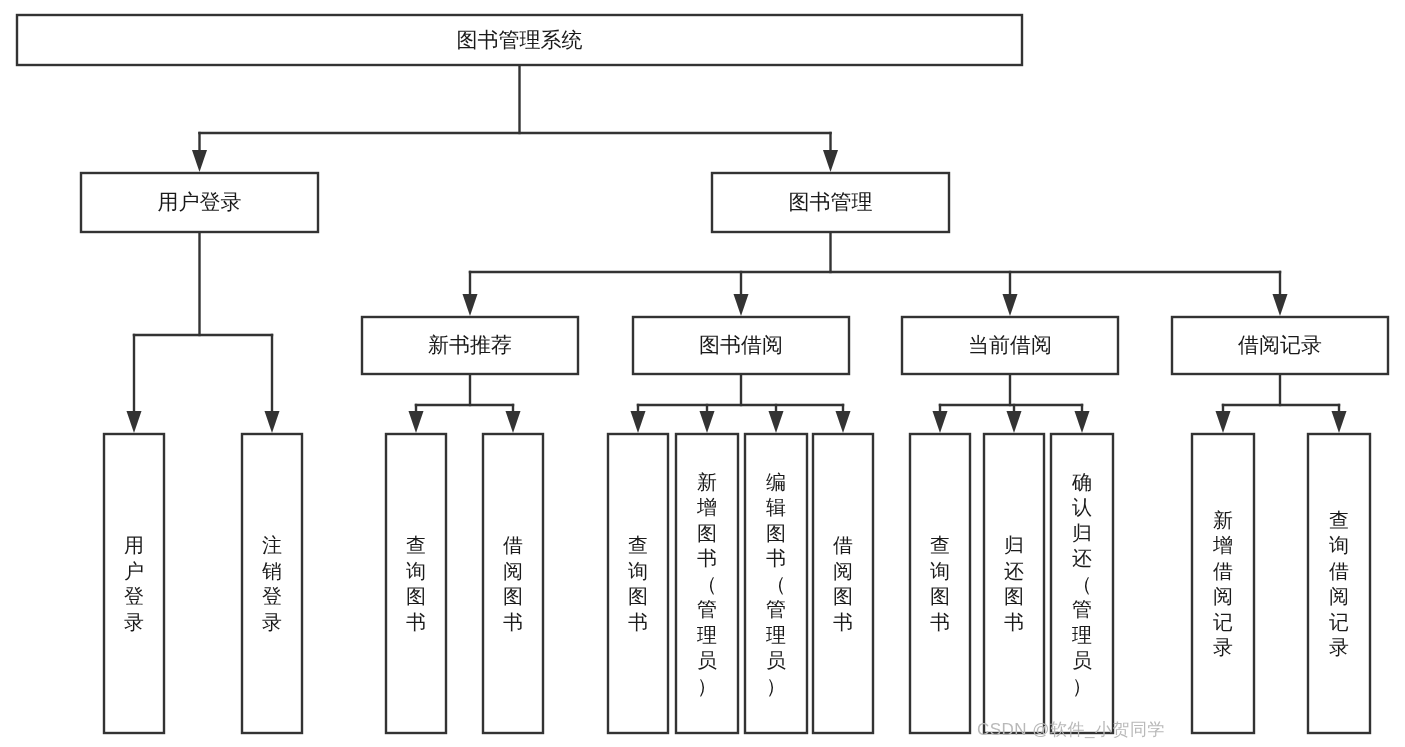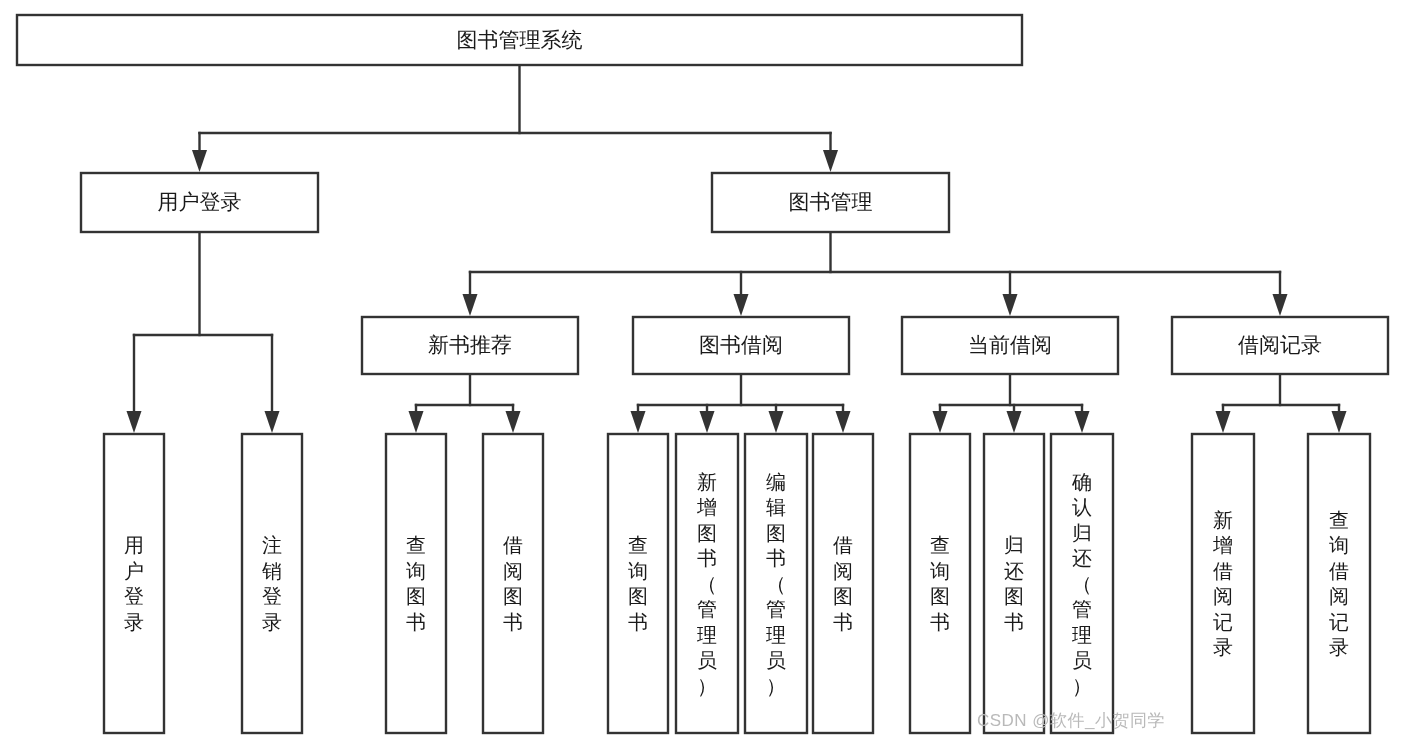--- a/index.html
+++ b/index.html
@@ -52,21 +52,21 @@
   }
   .node-label-v {
     font-family: "Liberation Sans", "DejaVu Sans", sans-serif;
     font-size: 20px;
     fill: #1a1a1a;
     text-anchor: middle;
   }
   .watermark-text {
     position: absolute;
     right: 8px;
-    bottom: 15px;
+    bottom: 6px;
     font-family: "Liberation Sans", "DejaVu Sans", sans-serif;
     font-size: 17px;
     color: #b9b9b9;
     white-space: nowrap;
     letter-spacing: 0.5px;
     user-select: none;
   }
 </style>
 </head>
 <body>

